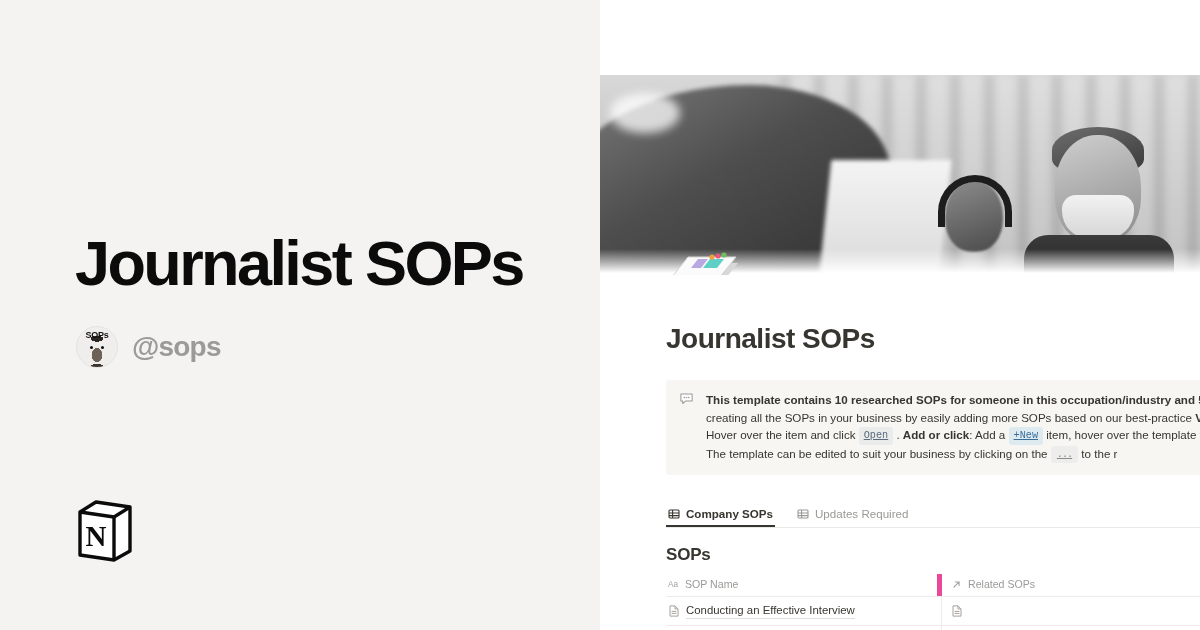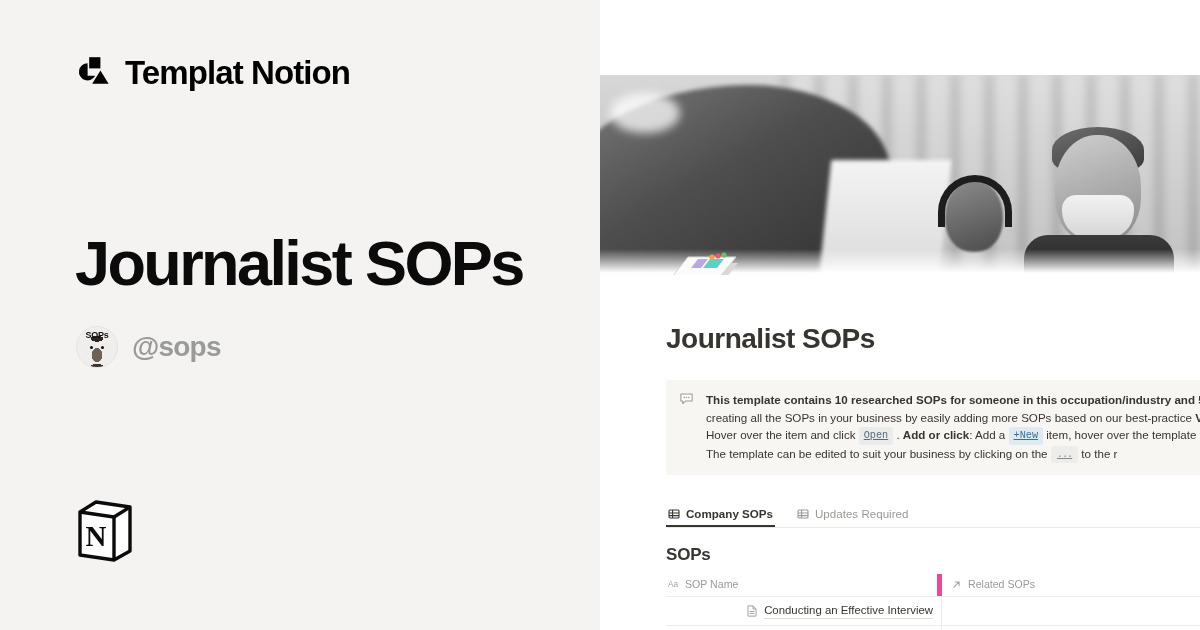--- a/index.html
+++ b/index.html
@@ -189,42 +189,32 @@
     font-size:10.6px; color:#9B9A97; padding:4px 8px 6px 2px;
   }
   .th.c1 { width:276px; border-right:5px solid #ec4899; }
   .th.c2 { width:324px; padding-left:9px; }
   .th-icon { width:11px; height:11px; flex:none; color:#A5A29B; }
 
   .tr { display:flex; border-bottom:1px solid #EDECEA; }
   .td {
     display:flex; align-items:center; gap:6px;
     font-size:11.4px; color:#37352F; padding:6px 8px 6px 2px;
-    white-space:nowrap; overflow:hidden;justify-content:flex-end;
+    white-space:nowrap; overflow:hidden;
   }
   .td.c1 { width:276px; border-right:1px solid #EDECEA; }
   .td.c2 { width:324px; padding-left:9px; }
   .doc-icon { width:12px; height:13px; flex:none; }
   .td .lbl { border-bottom:1px solid #DEDDDA; line-height:15px; }
 </style>
 </head>
 <body>
 
 <div class="left-panel">
 
-  <div class="brand">
-    <span class="brand-logo">
-      <svg viewBox="0 0 36 34" width="36" height="34" aria-hidden="true">
-        <path d="M12.6 8.2 A8.6 8.6 0 1 0 20.2 20.8 L12.6 20.8 Z" fill="#000"></path>
-        <rect x="14.2" y="2.2" width="11.2" height="11.2" fill="#000"></rect>
-        <path d="M25.4 15.6 L33.6 28.8 L17.2 28.8 Z" fill="#000"></path>
-      </svg>
-    </span>
-    <span class="brand-title">Templat Notion</span>
-  </div>
 
   <h1 class="hero-title">Journalist SOPs</h1>
 
   <div class="author-row">
     <span class="avatar">
       <span class="avatar-face"></span>
       <span class="avatar-eye l"></span>
       <span class="avatar-eye r"></span>
       <span class="avatar-label">SOPs</span>
     </span>

